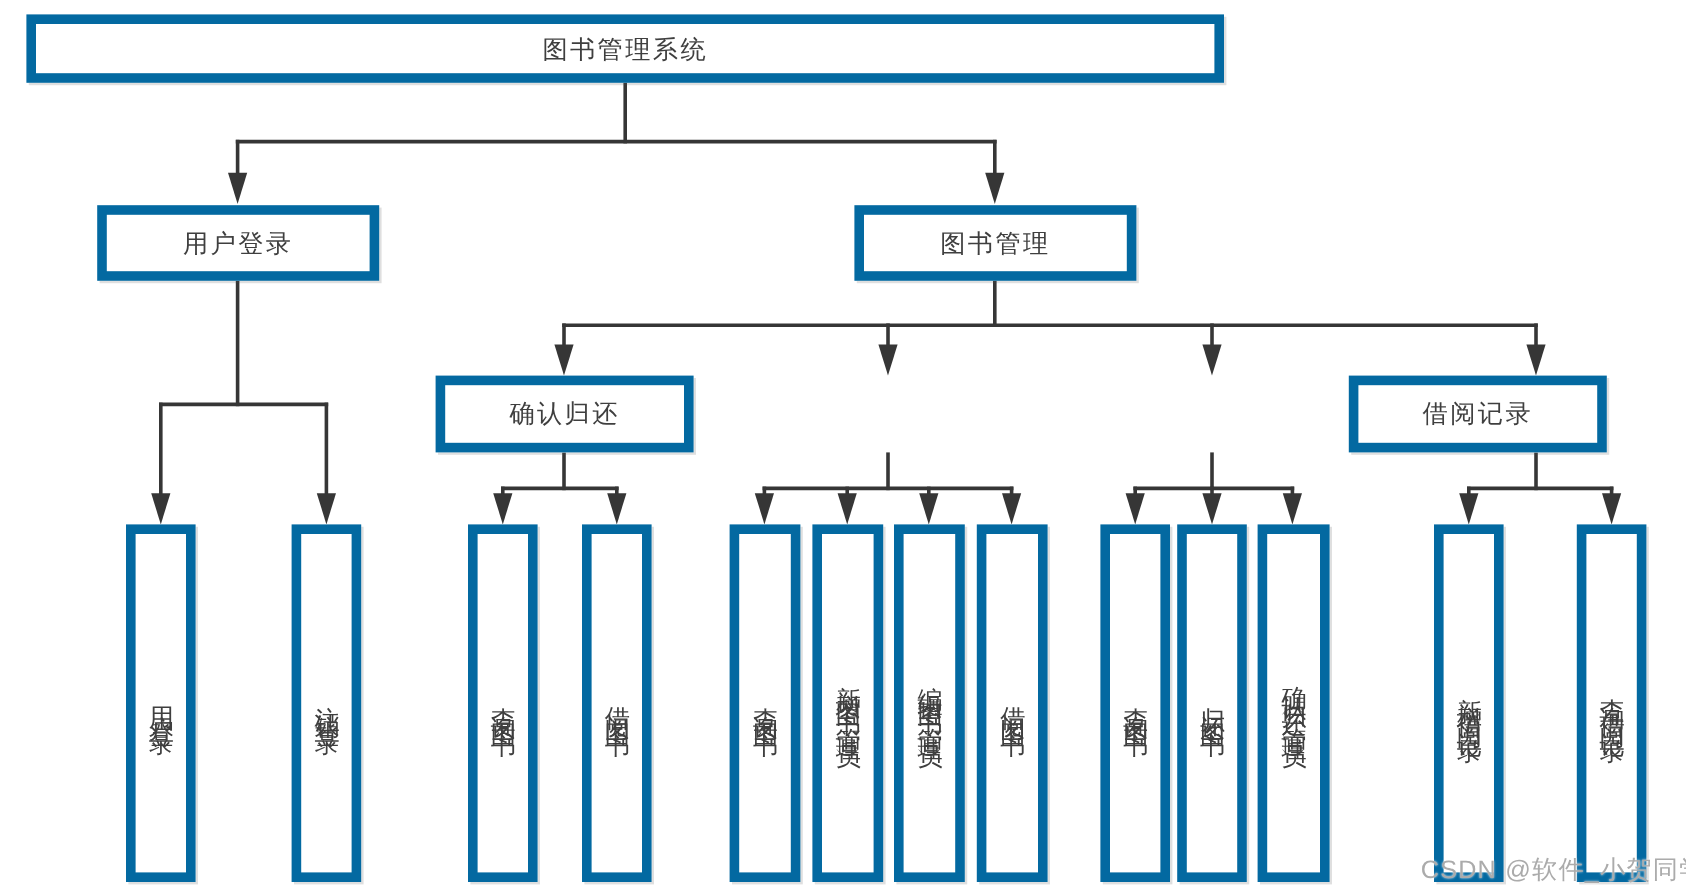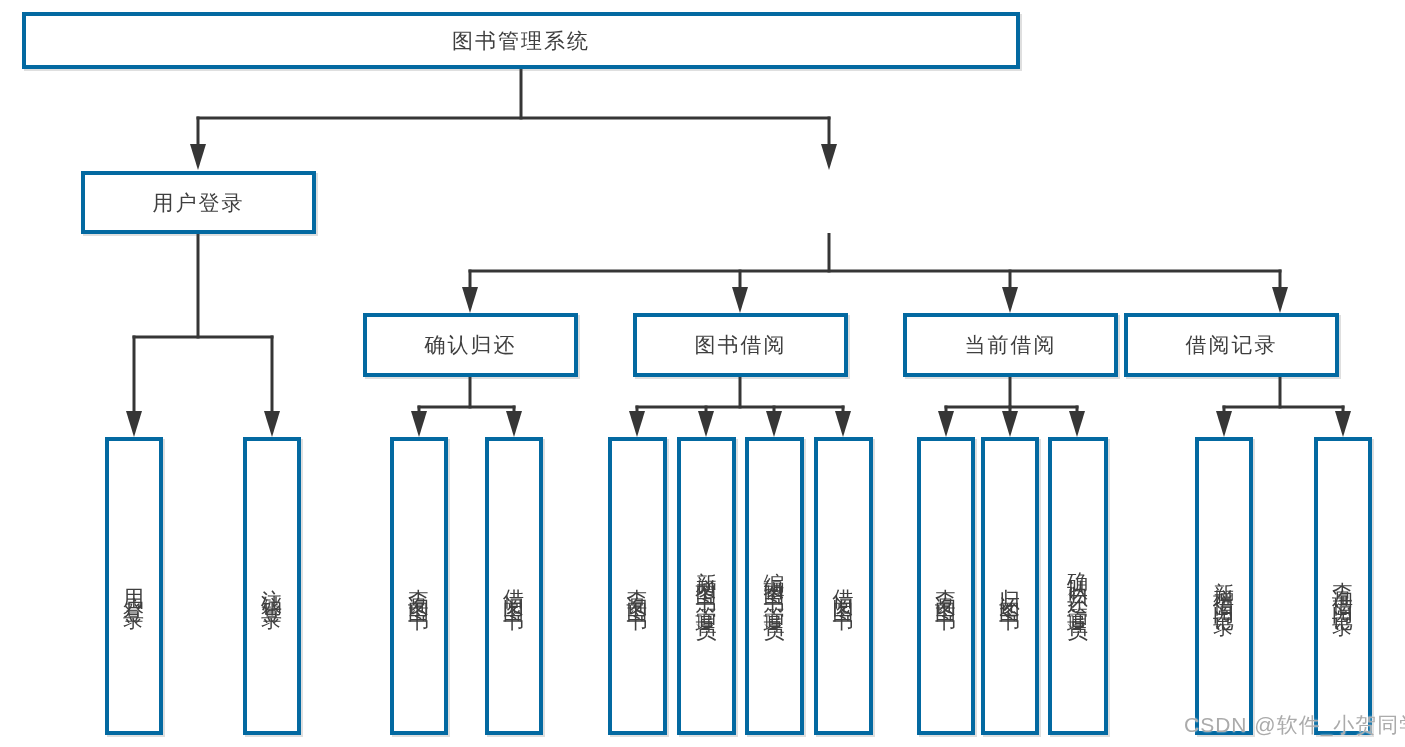--- a/index.html
+++ b/index.html
@@ -9,21 +9,21 @@
     background:#ffffff;
     overflow:hidden;
     font-family:"Liberation Sans","DejaVu Sans",sans-serif;
   }
   .connectors{position:absolute;left:0;top:0;width:1405px;height:747px;}
   .connectors line{stroke:#363636;stroke-width:3;}
   .connectors polygon{fill:#363636;}
   .box{
     position:absolute;
     box-sizing:border-box;
-    border:4px solid #0369a1;
+    border:8px solid #0369a1;
     background:#ffffff;
     display:flex;
     align-items:center;
     justify-content:center;
     box-shadow:2px 2px 0 rgba(80,80,80,0.18);
   }
   .lbl{
     color:#3f3f3f;
     font-size:21px;
     letter-spacing:2px;
@@ -127,29 +127,26 @@
     </g>
   </svg>
 
   <div class="box h" style="left:22px;top:12px;width:998px;height:57px">
     <span class="lbl">图书管理系统</span>
   </div>
 
   <div class="box h" style="left:81px;top:171px;width:235px;height:63px">
     <span class="lbl">用户登录</span>
   </div>
+  <div class="box h" style="left:712px;top:171px;width:235px;height:63px">
+    <span class="lbl">图书管理</span>
+  </div>
 
   <div class="box h" style="left:363px;top:313px;width:215px;height:64px">
     <span class="lbl">确认归还</span>
-  </div>
-  <div class="box h" style="left:633px;top:313px;width:215px;height:64px">
-    <span class="lbl">图书借阅</span>
-  </div>
-  <div class="box h" style="left:903px;top:313px;width:215px;height:64px">
-    <span class="lbl">当前借阅</span>
   </div>
   <div class="box h" style="left:1124px;top:313px;width:215px;height:64px">
     <span class="lbl">借阅记录</span>
   </div>
 
   <div class="box v" style="left:105px;top:437px;width:58px;height:298px">
     <span class="lbl">用户登录</span>
   </div>
   <div class="box v" style="left:243px;top:437px;width:58px;height:298px">
     <span class="lbl">注销登录</span>

